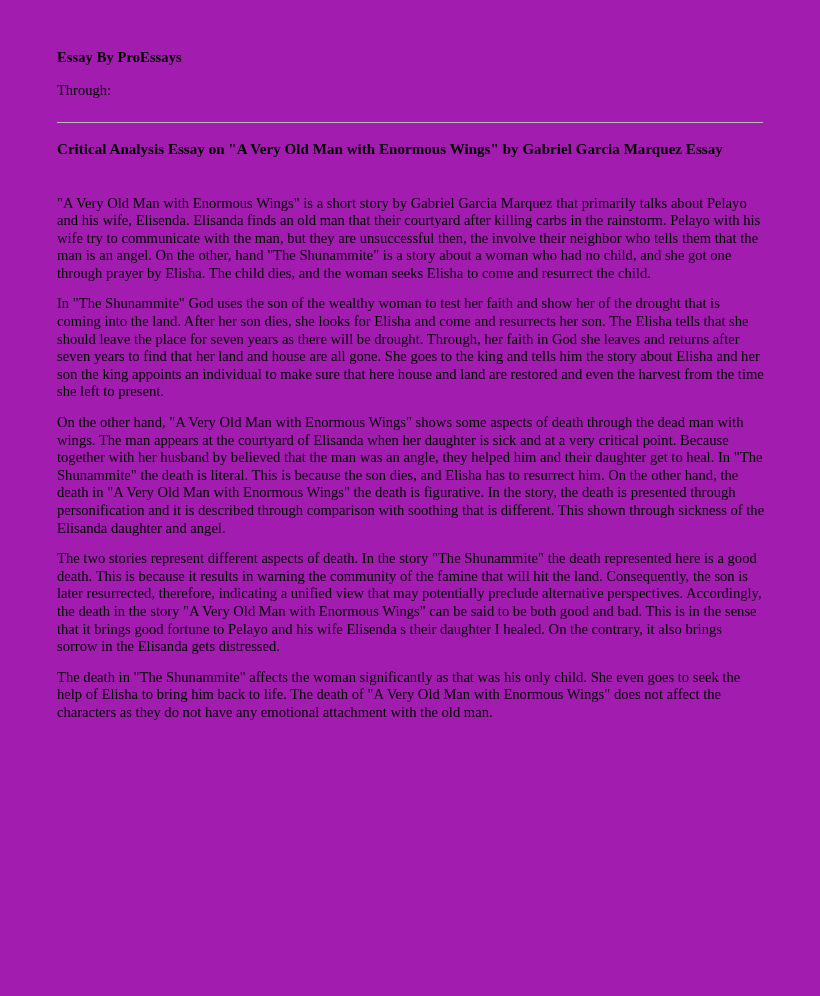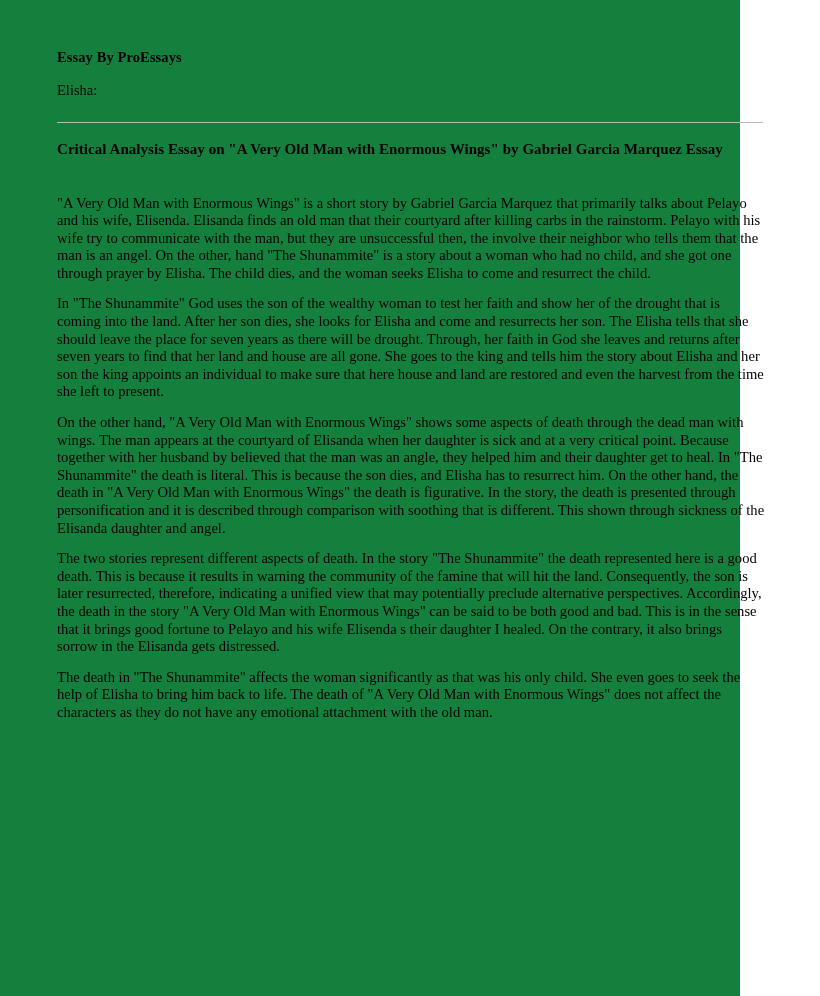--- a/index.html
+++ b/index.html
@@ -9,25 +9,25 @@
   }
   body {
     width: 820px;
     height: 996px;
     font-family: "Liberation Serif", "DejaVu Serif", serif;
     color: #000000;
     -webkit-font-smoothing: none;
   }
   .page {
     position: relative;
-    width: 740px;
+    width: 820px;
     height: 996px;
     box-sizing: border-box;
     padding: 48px 57px 13px 57px;
-    background: #15803d;
+    background: #a21caf;
   }
   .site-title {
     font-size: 14.5px;
     font-weight: bold;
     line-height: 18px;
     margin: 0 0 16px 0;
     letter-spacing: 0.1px;
   }
   .source-block {
     font-size: 14.5px;
@@ -72,21 +72,21 @@
   }
 </style>
 </head>
 <body>
 
 <div class="page">
 
   <div class="site-title">Essay By ProEssays</div>
 
   <div class="source-block">
-    <span class="source-label">Elisha:</span>
+    <span class="source-label">Through:</span>
   </div>
 
   <hr class="divider">
 
   <h1 class="doc-title">Critical Analysis Essay on "A Very Old Man with Enormous Wings" by Gabriel Garcia Marquez Essay</h1>
 
   <div class="body-copy">
     <p>"A Very Old Man with Enormous Wings" is a short story by Gabriel Garcia Marquez that primarily talks about Pelayo and his wife, Elisenda. Elisanda finds an old man that their courtyard after killing carbs in the rainstorm. Pelayo with his wife try to communicate with the man, but they are unsuccessful then, the involve their neighbor who tells them that the man is an angel. On the other, hand "The Shunammite" is a story about a woman who had no child, and she got one through prayer by Elisha. The child dies, and the woman seeks Elisha to come and resurrect the child.</p>
     <p>In "The Shunammite" God uses the son of the wealthy woman to test her faith and show her of the drought that is coming into the land. After her son dies, she looks for Elisha and come and resurrects her son. The Elisha tells that she should leave the place for seven years as there will be drought. Through, her faith in God she leaves and returns after seven years to find that her land and house are all gone. She goes to the king and tells him the story about Elisha and her son the king appoints an individual to make sure that here house and land are restored and even the harvest from the time she left to present.</p>
     <p>On the other hand, "A Very Old Man with Enormous Wings" shows some aspects of death through the dead man with wings. The man appears at the courtyard of Elisanda when her daughter is sick and at a very critical point. Because together with her husband by believed that the man was an angle, they helped him and their daughter get to heal. In "The Shunammite" the death is literal. This is because the son dies, and Elisha has to resurrect him. On the other hand, the death in "A Very Old Man with Enormous Wings" the death is figurative. In the story, the death is presented through personification and it is described through comparison with soothing that is different. This shown through sickness of the Elisanda daughter and angel.</p>

